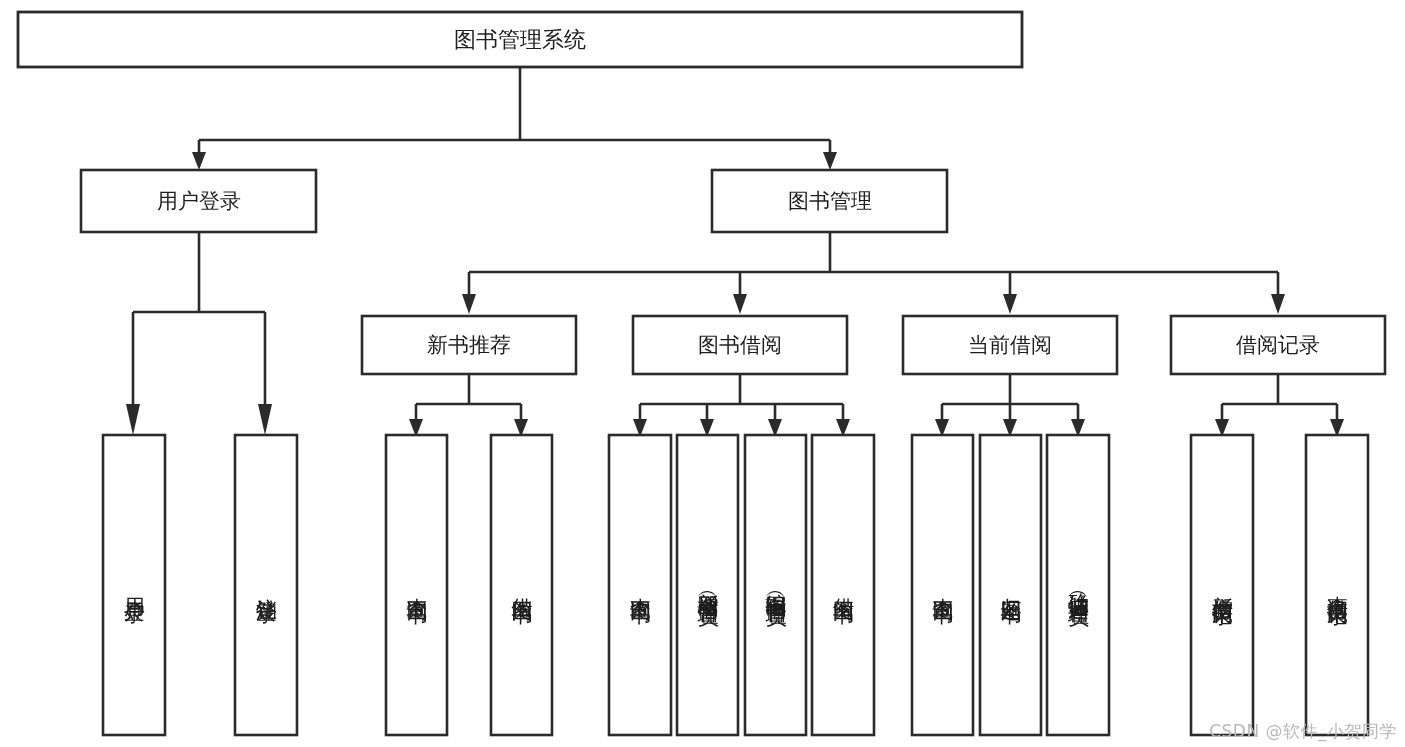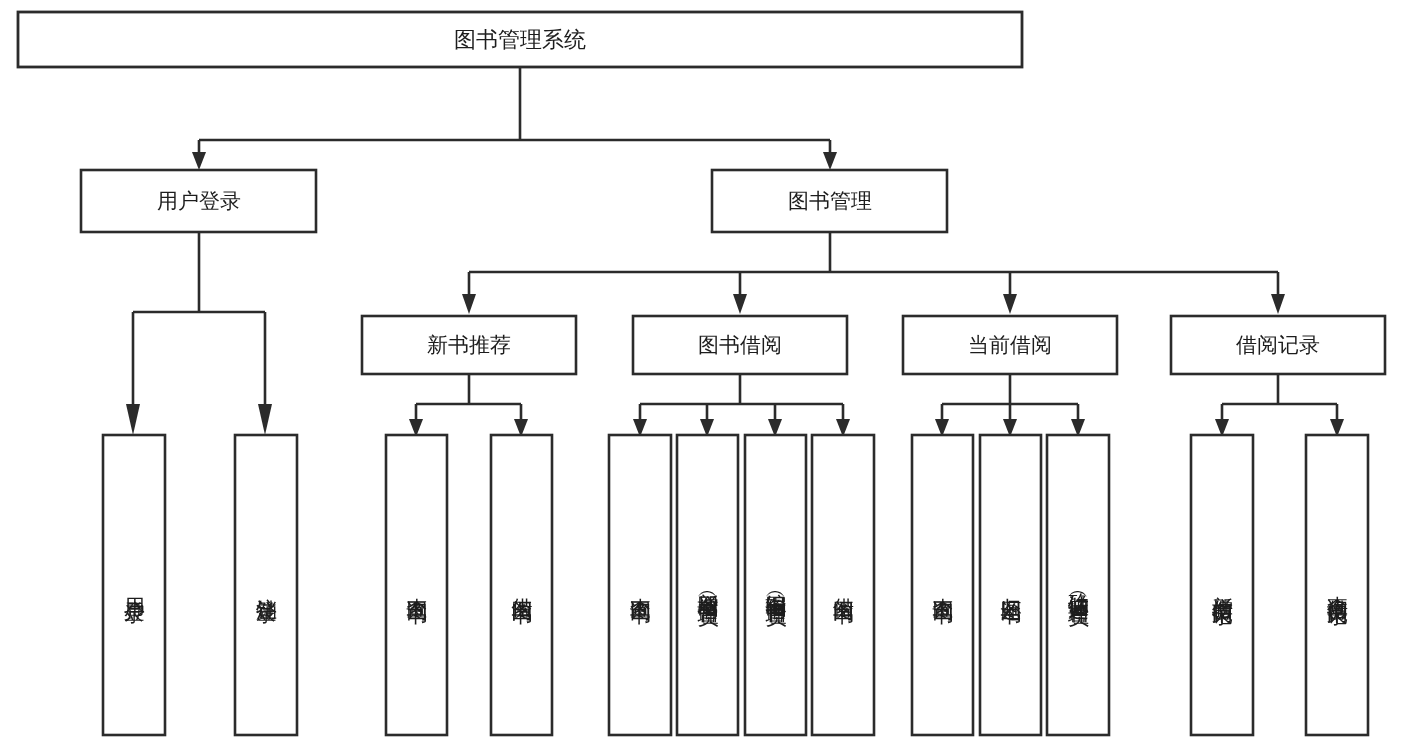--- a/index.html
+++ b/index.html
@@ -223,13 +223,14 @@
   <div class="vlabel" style="left:745px; top:435px; width:61px; height:300px;">编辑图书（管理员）</div>
   <div class="vlabel" style="left:812px; top:435px; width:62px; height:300px;">借阅图书</div>
 
   <div class="vlabel" style="left:912px; top:435px; width:61px; height:300px;">查询图书</div>
   <div class="vlabel" style="left:980px; top:435px; width:61px; height:300px;">归还图书</div>
   <div class="vlabel" style="left:1047px; top:435px; width:62px; height:300px;">确认归还（管理员）</div>
 
   <div class="vlabel" style="left:1191px; top:435px; width:62px; height:300px;">新增借阅记录</div>
   <div class="vlabel" style="left:1306px; top:435px; width:62px; height:300px;">查询借阅记录</div>
 
+  <div class="watermark">CSDN @软件_小贺同学</div>
 </div>
 
 </body></html>

